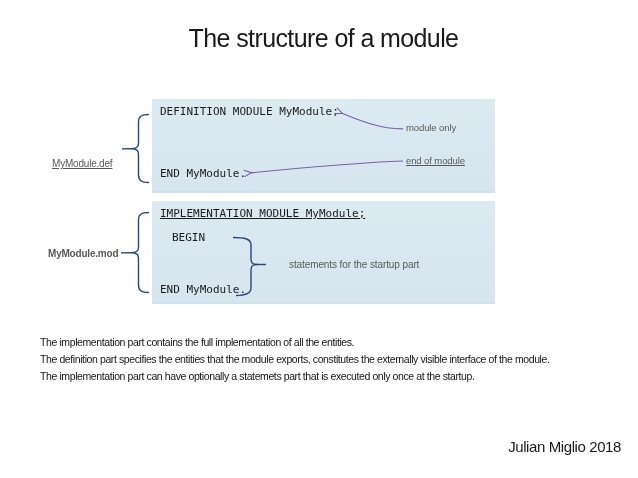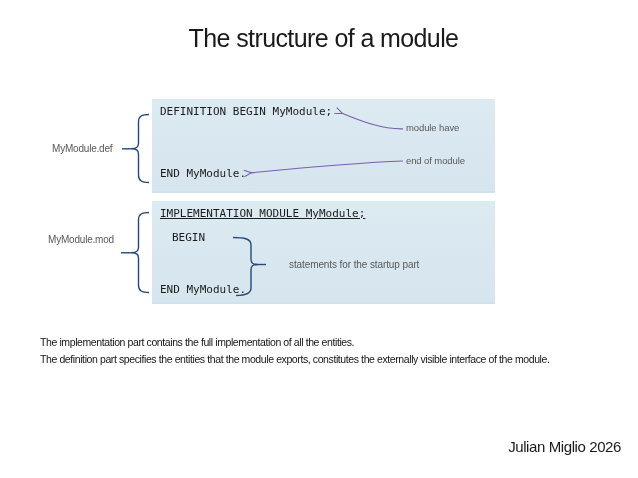--- a/index.html
+++ b/index.html
@@ -58,32 +58,32 @@
   }
 </style>
 </head>
 <body>
 
 <div id="slide">
 
   <div class="title">The structure of a module</div>
 
   <div class="codebox" id="def-box"></div>
-  <div class="code" style="left:160px;top:105px;">DEFINITION BEGIN MyModule;</div>
+  <div class="code" style="left:160px;top:105px;">DEFINITION MODULE MyModule;</div>
   <div class="code" style="left:160px;top:167px;">END MyModule.</div>
-  <div class="ann" style="left:406px;top:122px;">module have</div>
-  <div class="ann" style="left:406px;top:155px;">end of module</div>
-  <div class="filelabel" style="left:52px;top:143px;">MyModule.def</div>
+  <div class="ann" style="left:406px;top:122px;">module only</div>
+  <div class="ann" style="left:406px;top:155px;text-decoration:underline;">end of module</div>
+  <div class="filelabel" style="left:52px;top:158px;text-decoration:underline;">MyModule.def</div>
 
   <div class="codebox" id="mod-box"></div>
   <div class="code" style="left:160px;top:207px;text-decoration:underline;">IMPLEMENTATION MODULE MyModule;</div>
   <div class="code" style="left:160px;top:231px;margin-left:12px;">BEGIN</div>
   <div class="code" style="left:160px;top:283px;">END MyModule.</div>
   <div class="ann" style="left:289px;top:259px;font-size:10px;">statements for the startup part</div>
-  <div class="filelabel" style="left:48px;top:234px;">MyModule.mod</div>
+  <div class="filelabel" style="left:48px;top:248px;font-weight:bold;">MyModule.mod</div>
 
   <svg id="overlay" viewBox="0 0 638 478" xmlns="http://www.w3.org/2000/svg">
     <defs>
       <marker id="arrowOpen" markerWidth="10" markerHeight="9" refX="1.5" refY="4" orient="auto" markerUnits="userSpaceOnUse">
         <path d="M8.5,0.8 L1,4 L8.5,7.2" fill="none" stroke="#7a5fae" stroke-width="1.1"></path>
       </marker>
     </defs>
 
     <path d="M149 114.5 C 142 114.5, 138.5 116, 138.5 122 L 138.5 143 C 138.5 147, 137 148.8, 131 148.8 C 137 148.8, 138.5 150.5, 138.5 154.5 L 138.5 175 C 138.5 181, 142 182.5, 149 182.5" fill="none" stroke="#27497a" stroke-width="1.4"></path>
     <path d="M122 148.8 L 131 148.8" fill="none" stroke="#27497a" stroke-width="1.4"></path>
@@ -95,17 +95,18 @@
     <path d="M258 264.5 L 266 264.5" fill="none" stroke="#27497a" stroke-width="1.4"></path>
 
     <path d="M403 128.8 C 382 129.2, 362 121.5, 342 113.2" fill="none" stroke="#7a5fae" stroke-width="1.2" marker-end="url(#arrowOpen)"></path>
 
     <path d="M403 161 C 360 162.5, 295 168.5, 251 172.8" fill="none" stroke="#7a5fae" stroke-width="1.2" marker-end="url(#arrowOpen)"></path>
   </svg>
 
   <div class="notes">
     <div>The implementation part contains the full implementation of all the entities.</div>
     <div>The definition part specifies the entities that the module exports, constitutes the externally visible interface of the module.</div>
+    <div>The implementation part can have optionally a statemets part that is executed only once at the startup.</div>
   </div>
 
-  <div class="author">Julian Miglio 2026</div>
+  <div class="author">Julian Miglio 2018</div>
 
 </div>
 
 </body></html>

